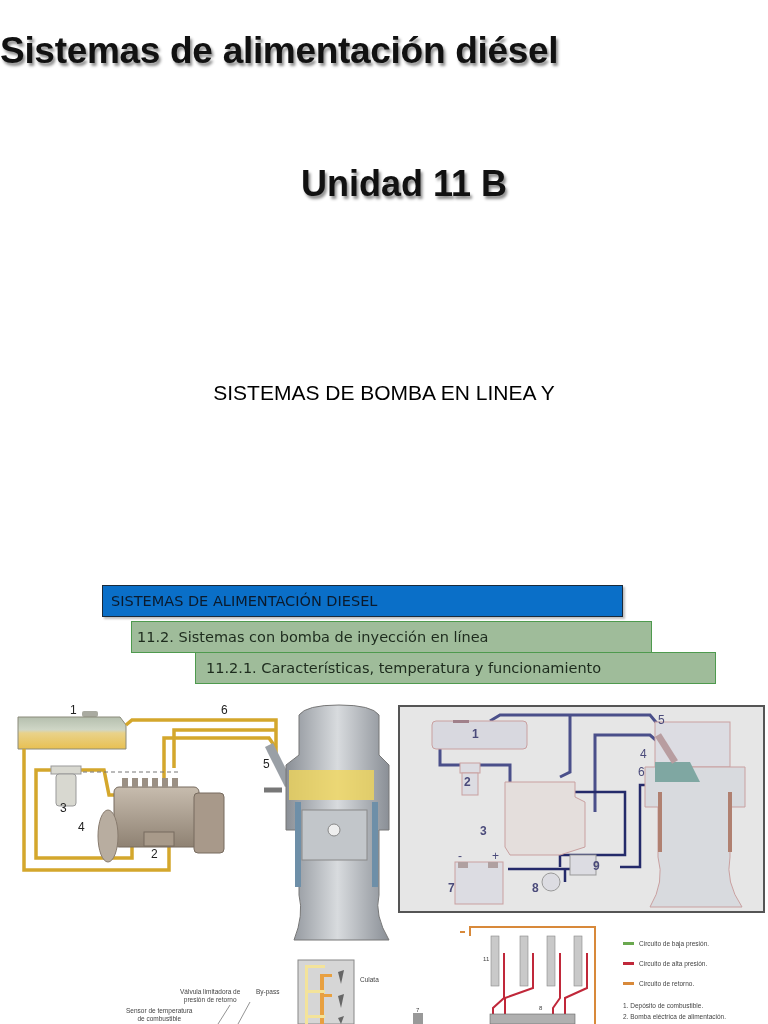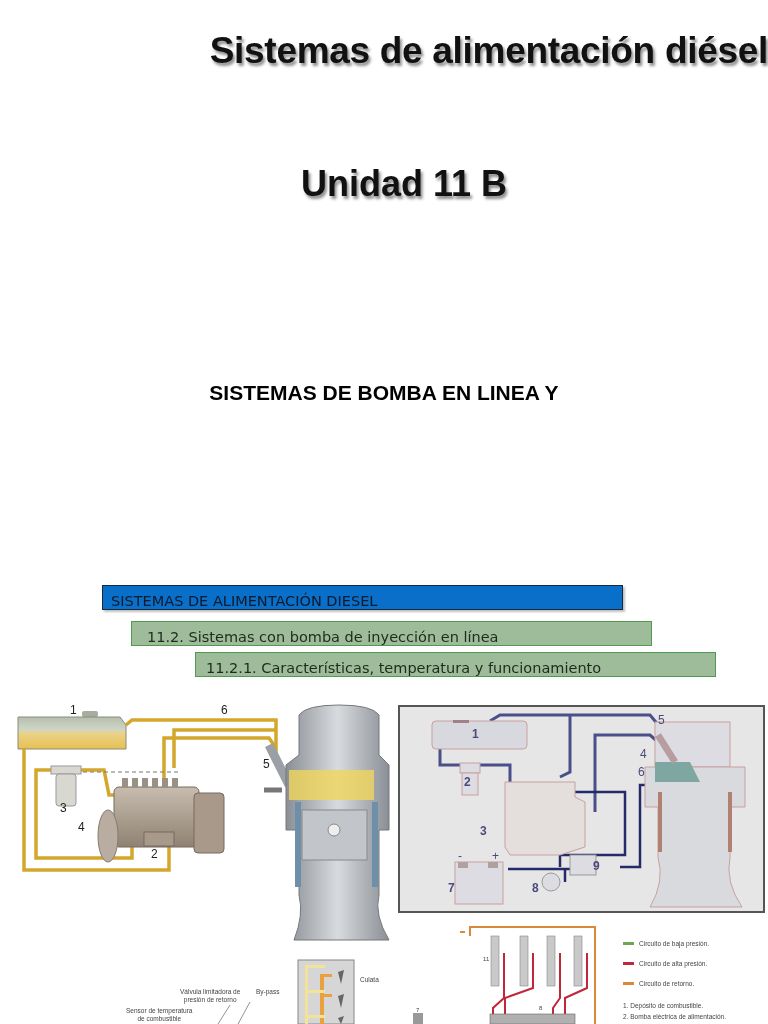--- a/index.html
+++ b/index.html
@@ -1,41 +1,41 @@
 <!DOCTYPE html>
 <html><head>
 <meta charset="utf-8">
 <style>
   * { box-sizing: border-box; margin: 0; padding: 0; }
   html, body { width: 768px; height: 1024px; background: #ffffff; overflow: hidden; }
   body { position: relative; font-family: "Liberation Sans", sans-serif; color: #000; }
 
   .title-main {
-    position: absolute; left: 0; top: 30px; width: 768px; text-align: right;
+    position: absolute; left: 0; top: 30px; width: 768px; text-align: left;
     font-family: "Liberation Sans", sans-serif; font-weight: bold; font-size: 37px;
     letter-spacing: -0.3px; color: #111;
     text-shadow: 2px 3px 3px rgba(0,0,0,0.45);
   }
   .title-unit {
     position: absolute; left: 0; top: 163px; width: 808px; text-align: center;
     font-family: "Liberation Sans", sans-serif; font-weight: bold; font-size: 36px;
     color: #111; text-shadow: 2px 3px 3px rgba(0,0,0,0.45);
   }
   .subtitle {
     position: absolute; left: 0; top: 379px; width: 768px; text-align: center;
-    font-family: "Liberation Sans", sans-serif; font-weight: bold; font-size: 21px;
+    font-family: "Liberation Sans", sans-serif; font-weight: normal; font-size: 21px;
     line-height: 27px; color: #000;
   }
 
-  .bar { position: absolute; height: 25px; font-family: "DejaVu Sans", sans-serif;
+  .bar { position: absolute; height: 32px; font-family: "DejaVu Sans", sans-serif;
          font-size: 14.5px; line-height: 30px; padding-left: 8px; white-space: nowrap; }
   .bar-blue { left: 102px; top: 585px; width: 521px; background: #0a6fc8;
               border: 1.5px solid #1a2a3a; color: #0b1a2c; box-shadow: 2px 2px 2px rgba(0,0,0,0.25); }
   .bar-green1 { left: 131px; top: 621px; width: 521px; background: #9fbc9a;
-                border: 1.5px solid #4e9a4e; color: #1d2b1d; padding-left: 15px; }
+                border: 1.5px solid #4e9a4e; color: #1d2b1d; padding-left: 5px; }
   .bar-green2 { left: 195px; top: 652px; width: 521px; background: #9fbc9a;
                 border: 1.5px solid #4e9a4e; color: #1d2b1d; padding-left: 10px; }
 
   .diagram { position: absolute; }
   .diag1 { left: 14px; top: 700px; width: 380px; height: 245px; }
   .diag2 { left: 398px; top: 705px; width: 367px; height: 208px; background: #e6e6e6;
            border: 2px solid #555; }
   .diag3 { left: 0; top: 950px; width: 400px; height: 74px; }
   .diag4 { left: 405px; top: 918px; width: 363px; height: 106px; }
 

